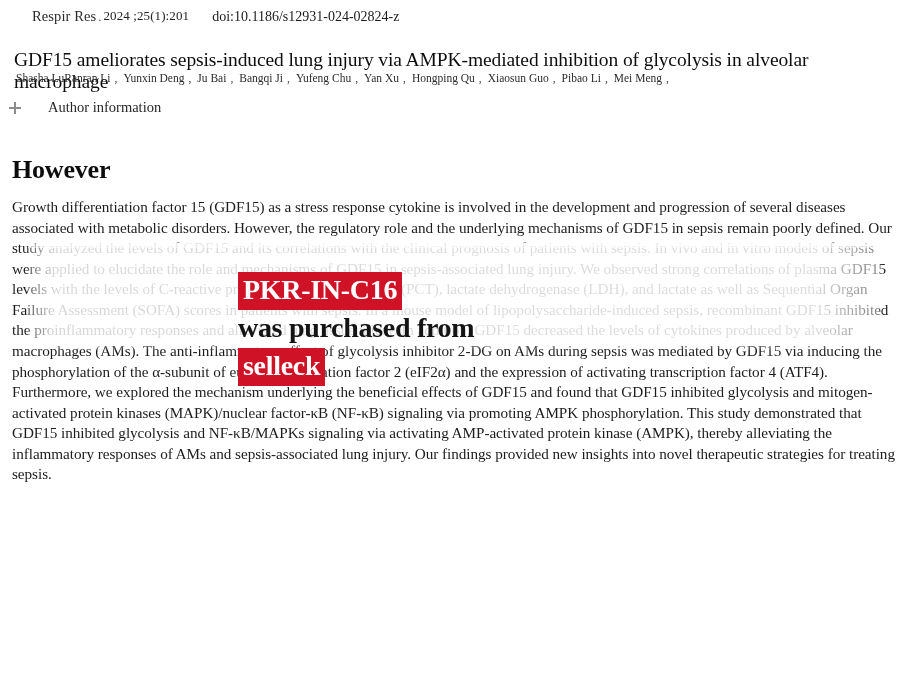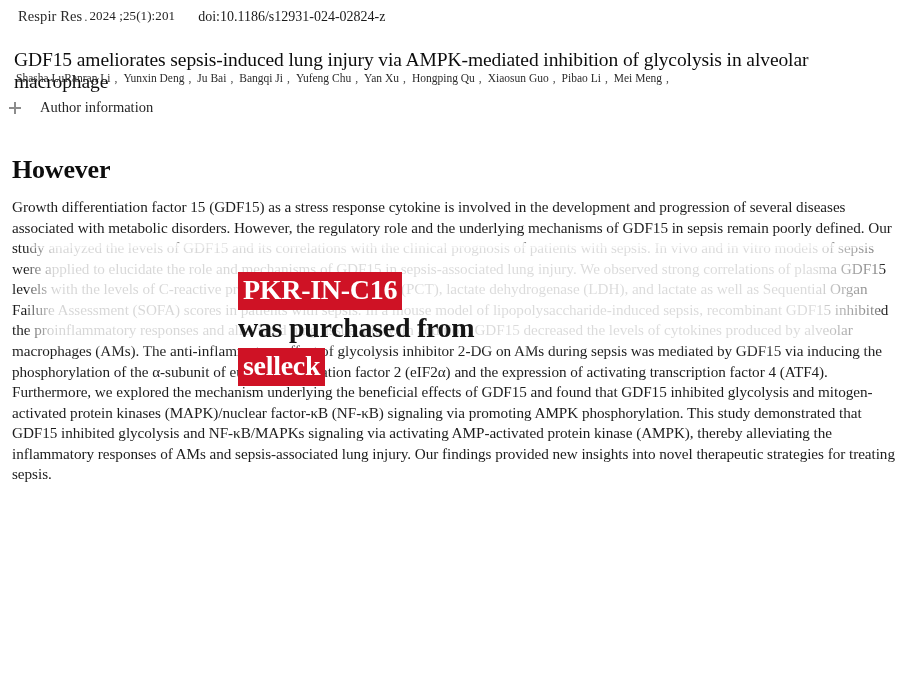--- a/index.html
+++ b/index.html
@@ -29,20 +29,21 @@
     position: absolute;
     left: 18px;
     top: 8px;
     white-space: nowrap;
     line-height: 1;
   }
   .cite-journal {
     font-size: 14.5px;
     color: #2a2a2a;
     letter-spacing: 0.1px;
+    margin-left: 14px;
   }
   .cite-dot {
     font-size: 13px;
     color: #555;
     padding: 0 2px;
   }
   .cite-vol {
     font-size: 13px;
     color: #222;
     letter-spacing: 0.1px;
@@ -86,21 +87,21 @@
     padding: 0 6px 0 4px;
   }
 
   
   .author-info {
     position: absolute;
     left: 8px;
     top: 99px;
     display: flex;
     align-items: center;
-    gap: 18px;
+    gap: 26px;
     cursor: pointer;
   }
   .plus-icon {
     width: 14px;
     height: 14px;
     position: relative;
     display: inline-block;
     flex: 0 0 auto;
   }
   .plus-icon::before,

